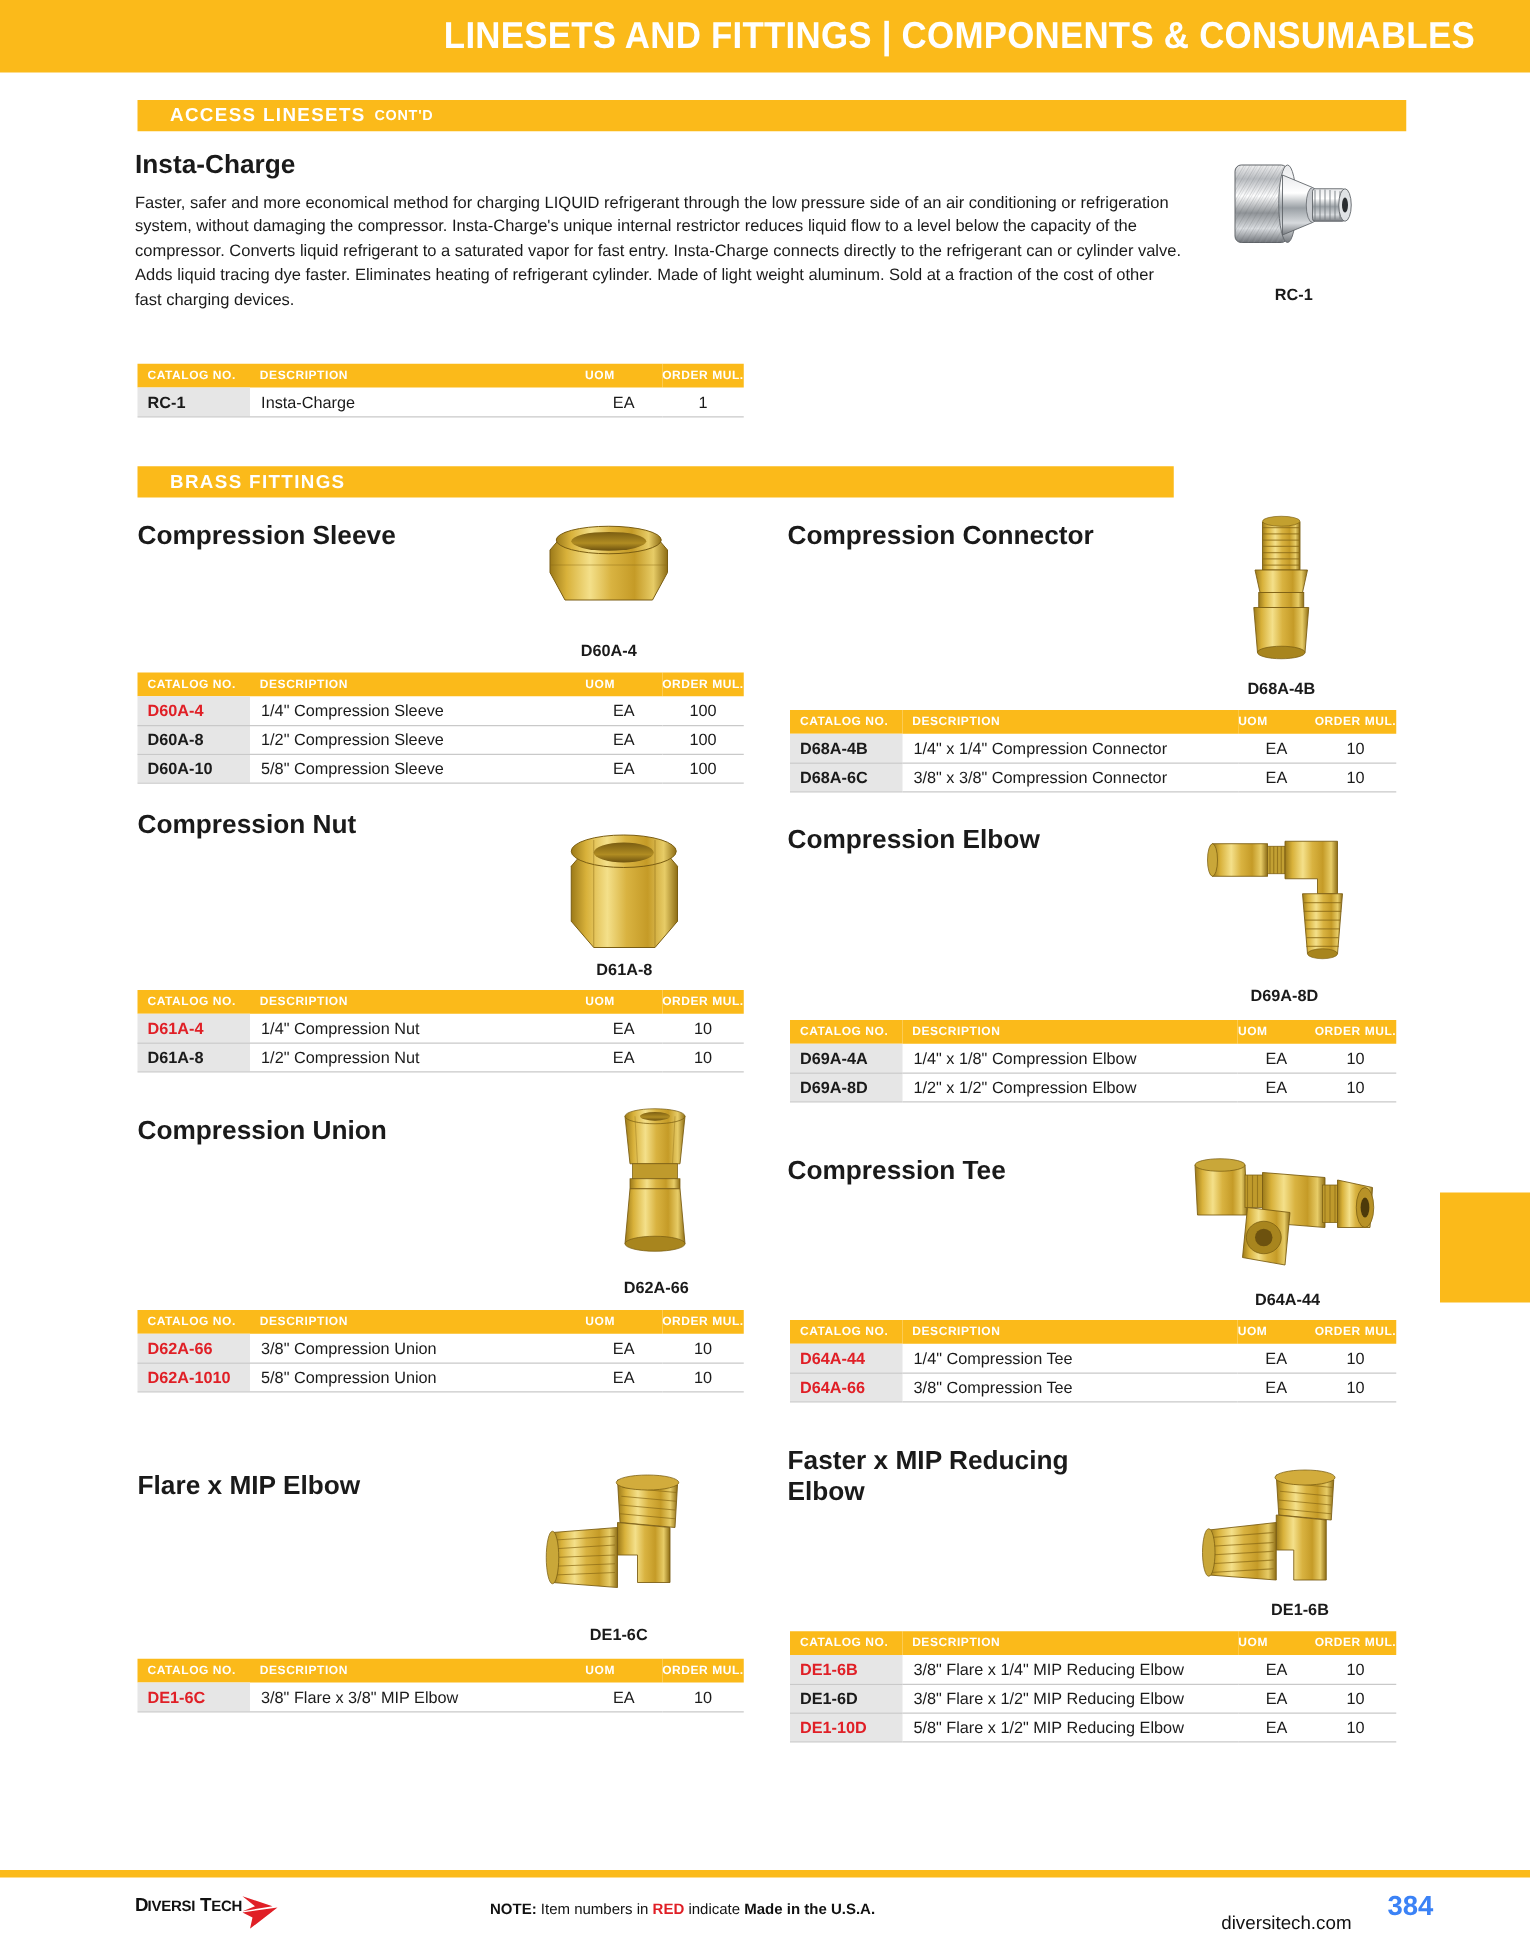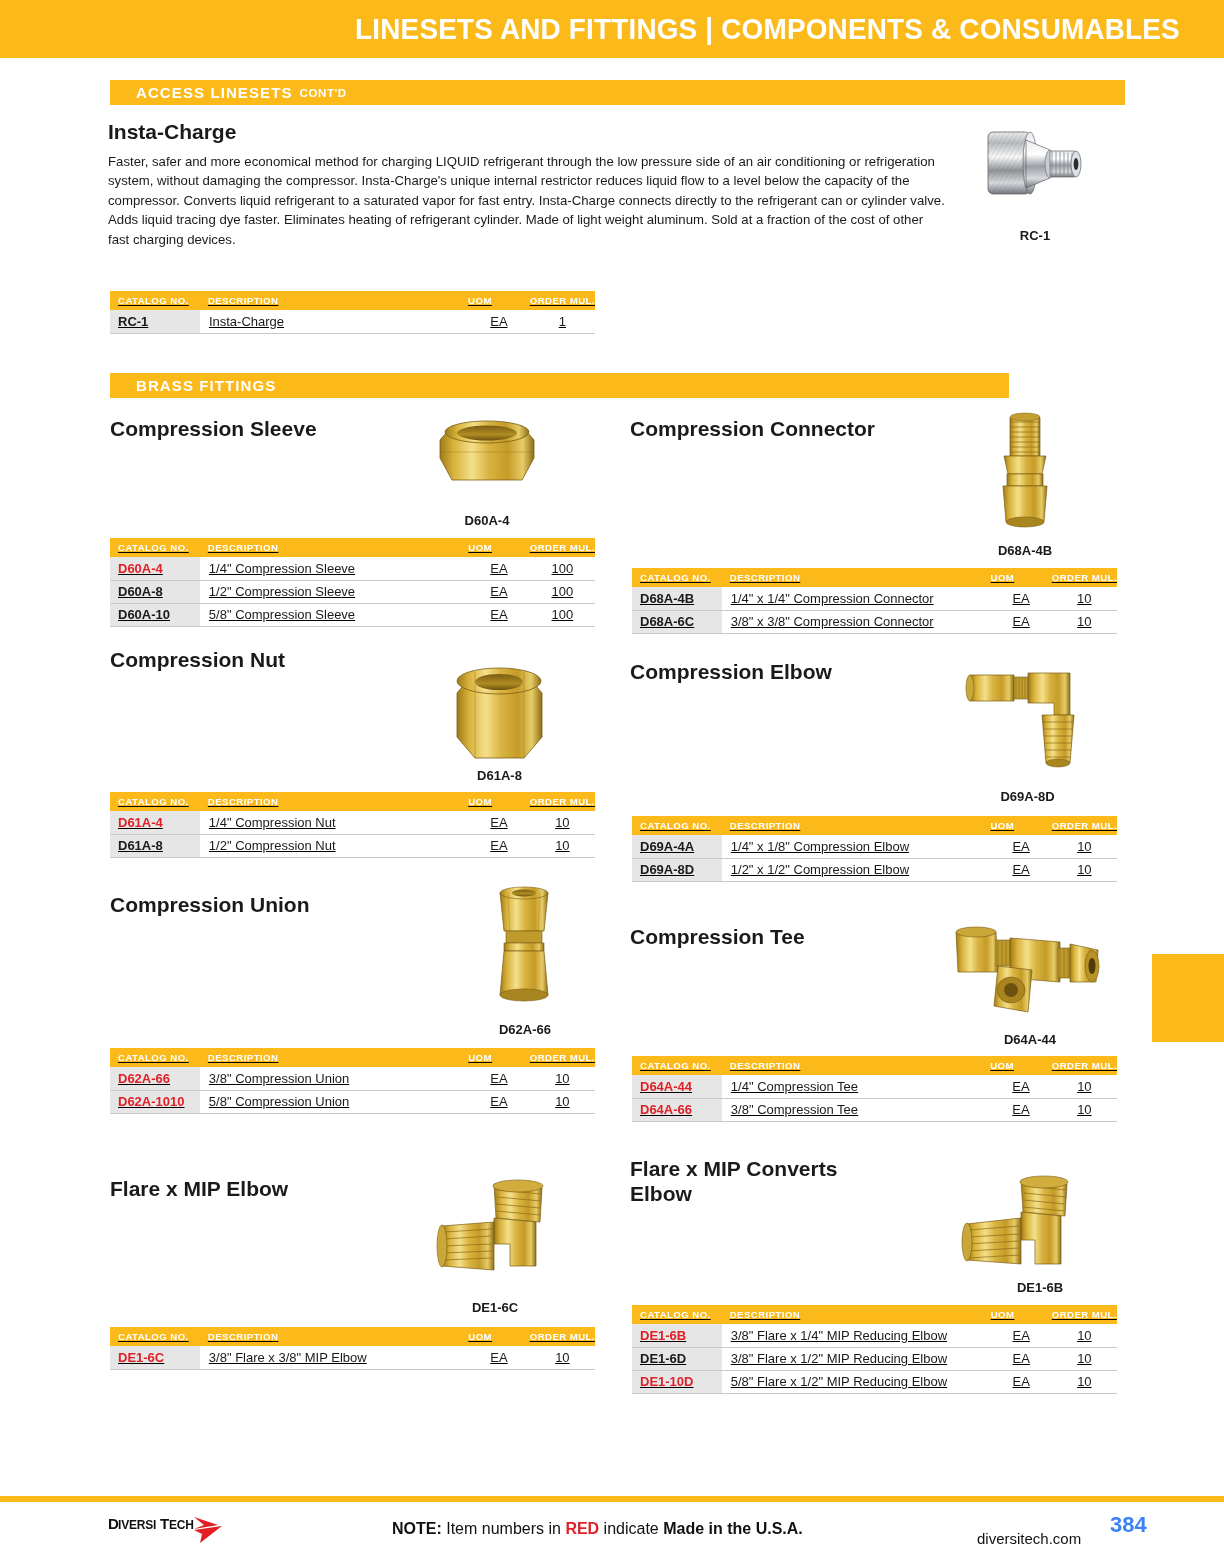--- a/index.html
+++ b/index.html
@@ -58,21 +58,20 @@
     position: absolute;
     font-size: 13.2px; color: #1a1a1a; line-height: 1.47;
     text-align: left;
   }
 
   
   .ptable {
     position: absolute;
     border-collapse: collapse;
     font-size: 12.8px;
-    text-decoration: underline;
   }
   .ptable thead th {
     background: #FBBA1A;
     color: #ffffff;
     font-size: 9.6px;
     font-weight: bold;
     letter-spacing: 0.45px;
     text-align: left;
     padding: 4px 0 4px 0;
     height: 17px;
@@ -124,21 +123,21 @@
     position: absolute; left: 0; width: 1224px; height: 6px; background: #FBBA1A;
   }
   .footer-logo {
     position: absolute;
     font-size: 17px; font-weight: bold; color: #111;
     letter-spacing: -0.3px;
     font-family: "Liberation Sans", sans-serif;
   }
   .footer-note {
     position: absolute;
-    font-size: 16px; color: #111; white-space: nowrap; text-align: center;
+    font-size: 12px; color: #111; white-space: nowrap; text-align: center;
   }
   .footer-note b { font-weight: bold; }
   .footer-note .red { color: #E01F26; font-weight: bold; }
   .footer-url {
     position: absolute; font-size: 15px; color: #111; white-space: nowrap;
   }
   .footer-page {
     position: absolute; font-size: 22px; font-weight: bold; color: #3b82f6;
   }
 </style>
@@ -224,21 +223,21 @@
     <tbody>
         <tr>
           <td class="c-cat">RC-1</td>
           <td class="c-desc">Insta-Charge</td>
           <td class="c-uom">EA</td>
           <td class="c-ord">1</td>
         </tr>
       </tbody>
   </table>
 
-  <div class="section-bar" style="left:110px; top:373px; width:899px;">
+  <div class="section-bar" style="left:110px; top:373px; width:829px;">
     <span class="sb-main">BRASS FITTINGS</span>
   </div>
 
   <div class="prod-title" style="left:110px; top:417px;">Compression Sleeve</div>
   <div class="prod-img" style="left:432px; top:418px; width:110px; height:90px;">
     <svg width="110" height="90" viewBox="0 0 110 90">
       <defs>
         <linearGradient id="brassA" x1="0" y1="0" x2="1" y2="0">
           <stop offset="0%" stop-color="#9c7a19"></stop>
           <stop offset="14%" stop-color="#d8b13a"></stop>
@@ -602,21 +601,21 @@
     <tbody>
         <tr>
           <td class="c-cat usa">DE1-6C</td>
           <td class="c-desc">3/8" Flare x 3/8" MIP Elbow</td>
           <td class="c-uom">EA</td>
           <td class="c-ord">10</td>
         </tr>
       </tbody>
   </table>
 
-  <div class="prod-title" style="left:630px; top:1157px; width:275px;">Flare x MIP Converts Elbow</div>
+  <div class="prod-title" style="left:630px; top:1157px; width:275px;">Faster x MIP Reducing Elbow</div>
   <div class="prod-img" style="left:955px; top:1168px; width:130px; height:115px;">
     <svg width="130" height="115" viewBox="0 0 130 115">
       <path d="M66 12 L112 16 L110 48 L68 44 Z" fill="url(#brassA)" stroke="#7a5d12" stroke-width="0.7"></path>
       <g stroke="#8a6a16" stroke-width="1" opacity="0.7">
         <path d="M70 18 L111 22"></path>
           <path d="M69 25 L111 29"></path>
           <path d="M68 32 L110 36"></path>
           <path d="M68 39 L110 43"></path>
       </g>
       <ellipse cx="89" cy="14" rx="24" ry="6" fill="#d2ac3c" stroke="#7a5d12" stroke-width="0.6"></ellipse>

